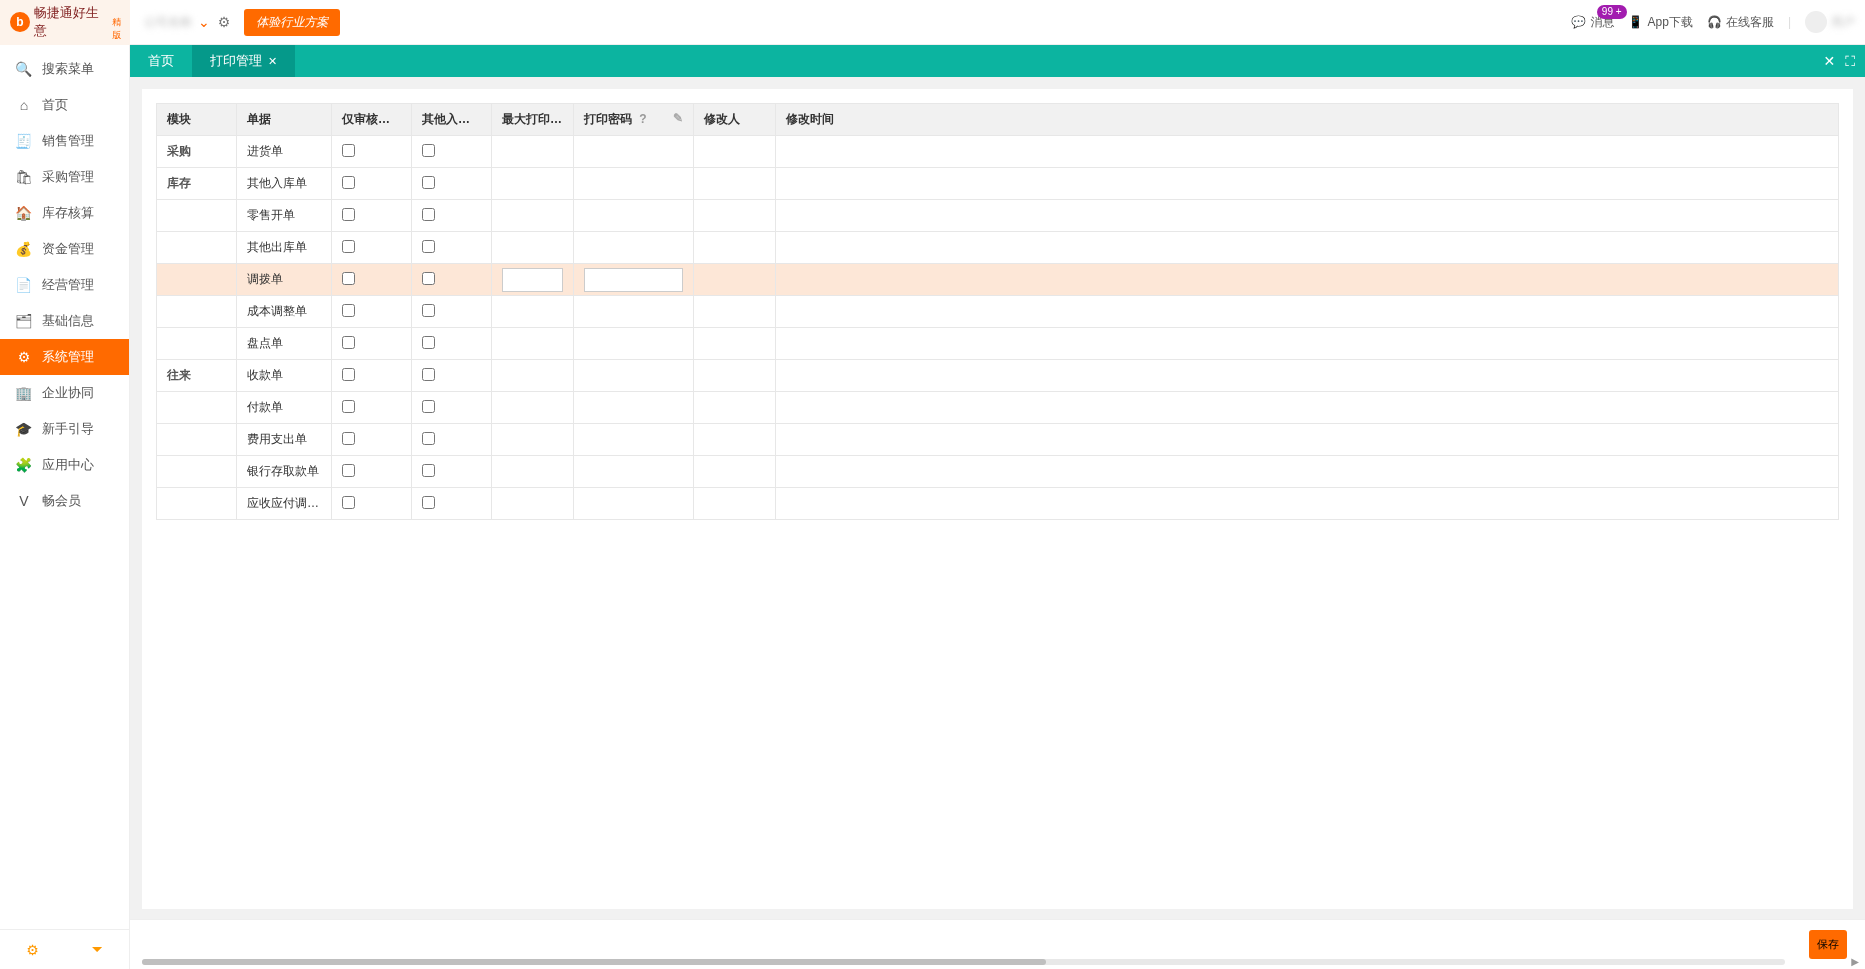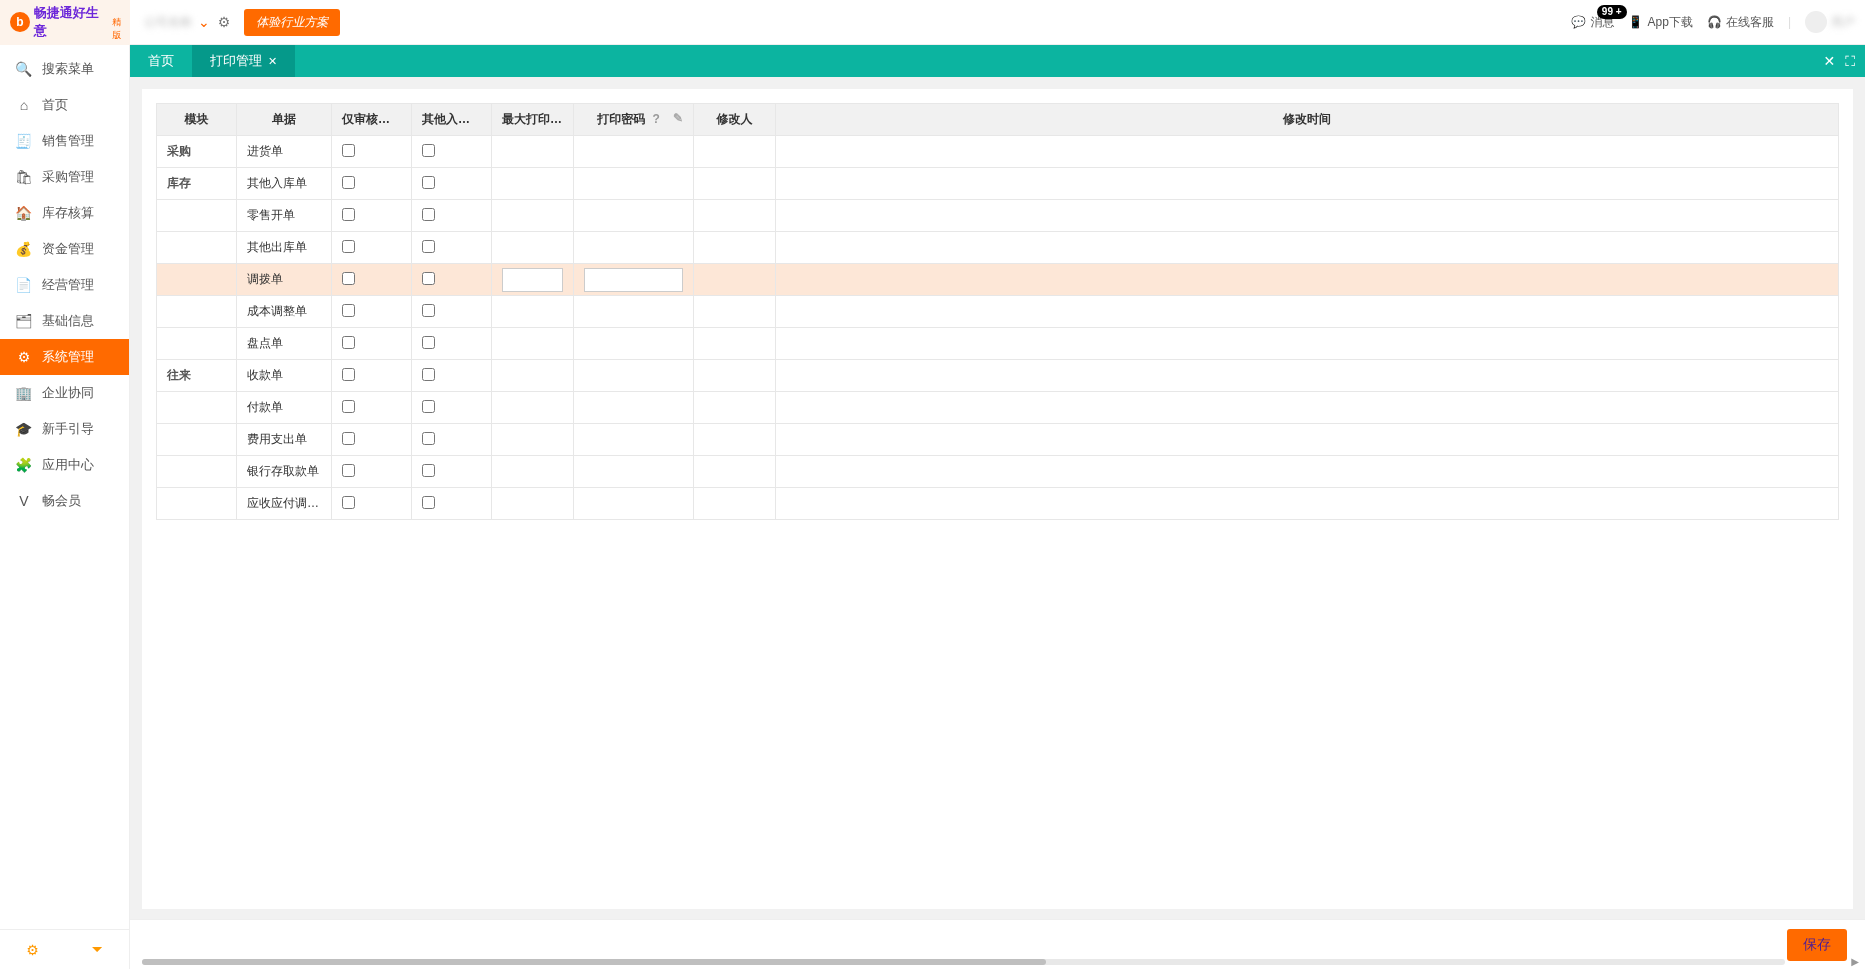--- a/index.html
+++ b/index.html
@@ -19,41 +19,41 @@
   width: 130px; height: 45px;
   background: #fdf3eb;
   display: flex; align-items: center; gap: 4px;
   padding-left: 10px;
 }
 .logo-icon {
   width: 20px; height: 20px; border-radius: 50%;
   background: #f60; display:flex;align-items:center;justify-content:center;
   color:#fff; font-weight:bold;
 }
-.logo-text { font-size: 13px; font-weight: bold; color:#6d28d9; }
+.logo-text { font-size: 13px; font-weight: normal; color:#7f1d1d; }
 .logo-sub { font-size: 9px; color:#f60; margin-left:-2px; margin-top:14px;}
 .company-sel {
   margin-left: 14px; display:flex; align-items:center; gap:6px;
   color:#777;
 }
 .blurred { filter: blur(3px); color:#bbb; }
 .chev-down { color:#f60; font-size:14px;}
 .gear-btn { margin-left:8px; color:#777; cursor:pointer; font-size:14px;}
 .industry-btn {
   margin-left: 14px;
   background:#ff6a00; color:#fff; border:none;
   padding:5px 12px; border-radius:3px; font-size:12px; cursor:pointer;font-style:italic;
 }
 .topbar-spacer { flex:1; }
 .top-actions { display:flex; align-items:center; gap:14px; color:#555; }
 .top-action { display:flex; align-items:center; gap:4px; cursor:pointer; position:relative; font-size:12px;}
 .badge {
   position:absolute; top:-9px; right:-12px;
-  background:#000000; color:#fff; font-size:10px;
-  padding:0 5px; border-radius:8px; line-height:14px;font-weight:bold;
+  background:#a21caf; color:#fff; font-size:10px;
+  padding:0 5px; border-radius:8px; line-height:14px;
 }
 .avatar {
   width:22px; height:22px; border-radius:50%; background:#eee;
   display:inline-block;
 }
 .sep { color:#ddd; }
 
 
 .mainrow { flex:1; display:flex; min-height:0; }
 
@@ -113,40 +113,40 @@
 }
 table.data th, table.data td {
   border:1px solid #e7e7e7;
   padding:0 10px;
   height:32px;
   font-size:12px;
   text-align:left;
   vertical-align:middle;
   overflow:hidden; white-space:nowrap; text-overflow:ellipsis;
 }
-table.data thead th { background:#f1f1f1; font-weight:bold; color:#333;text-align:center;}
+table.data thead th { background:#f1f1f1; font-weight:bold; color:#333;}
 table.data tr.highlight td { background:#fde7d7; }
 table.data input[type="checkbox"]{ width:13px; height:13px; cursor:pointer;}
 table.data input.cell-edit {
   width:100%; height:24px; border:1px solid #ccc; background:#fff; padding:0 4px;
 }
 .module-cell { color:#555;font-weight:bold; }
 .help-icon { color:#999; margin-left:4px; cursor:pointer;}
 .edit-icon { float:right; color:#aaa; cursor:pointer;}
 
 
 .footerbar {
   height:50px; background:#fff; border-top:1px solid #eee;
   display:flex; align-items:center; justify-content:flex-end;
   padding:0 18px; position:relative;
   margin-top:-2px;
 }
 .save-btn {
-  background:#ff6a00; color:#4c1d95; border:none;
-  padding:7px 16px; border-radius:3px; font-size:14px; cursor:pointer;
+  background:#ff6a00; color:#000000; border:none;
+  padding:7px 8px; border-radius:3px; font-size:11px; cursor:pointer;
 }
 .hscroll-track {
   position:absolute; left:12px; right:80px; bottom:4px;
   height:6px; background:#e8e8e8; border-radius:3px;
 }
 .hscroll-thumb {
   position:absolute; left:0; top:0; height:6px; width:55%;
   background:#bfbfbf; border-radius:3px;
 }
 .hscroll-right { position:absolute; right:6px; bottom:2px; font-size:10px; color:#999;}

